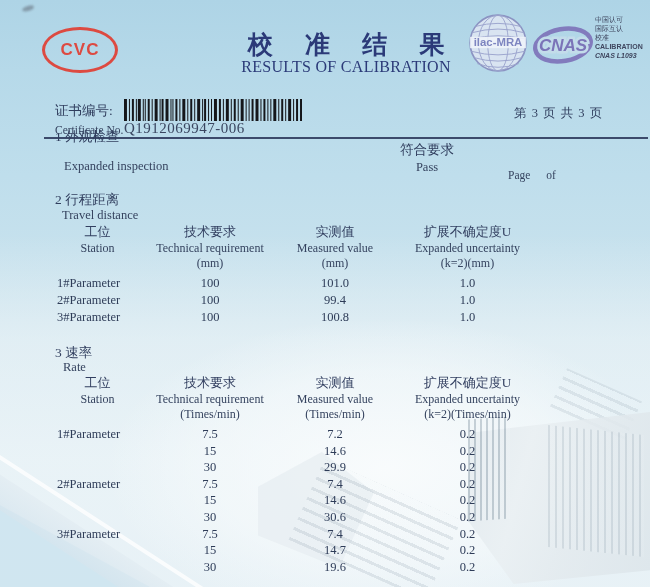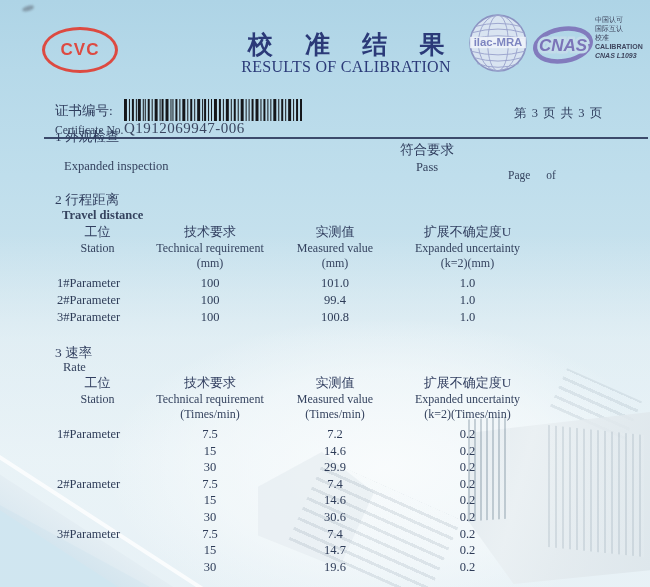--- a/index.html
+++ b/index.html
@@ -70,21 +70,21 @@
   .divider { position:absolute; left:44px; top:137px; width:604px; height:2px; background:#3c4a6b; }
   
   .cnline { font-size:13.5px; color:#303e5e; }
   .enline { font-size:12.5px; }
   .s1-cn { position:absolute; left:55px; top:128px; }
   .s1-en { position:absolute; left:64px; top:159px; }
   .s1-result { position:absolute; left:388px; top:141px; width:78px; text-align:center; }
   .s1-result .cnline { display:block; line-height:18px; }
   .s1-result .enline { display:block; line-height:17px; }
   .s2-cn { position:absolute; left:55px; top:191px; }
-  .s2-en { position:absolute; left:62px; top:208px;font-weight:bold; }
+  .s2-en { position:absolute; left:62px; top:208px; }
   .s3-cn { position:absolute; left:55px; top:344px; }
   .s3-en { position:absolute; left:63px; top:360px; }
   
   .ctable { position:absolute; left:45px; width:492px; }
   .t2 { top:224px; }
   .t3 { top:375px; }
   .thead, .trow { display:grid; grid-template-columns:105px 120px 130px 135px; }
   .hcol { text-align:center; }
   .hcn  { display:block; font-size:13px; line-height:16px; color:#323f60; }
   .hen  { display:block; font-size:12px; line-height:16px; }

